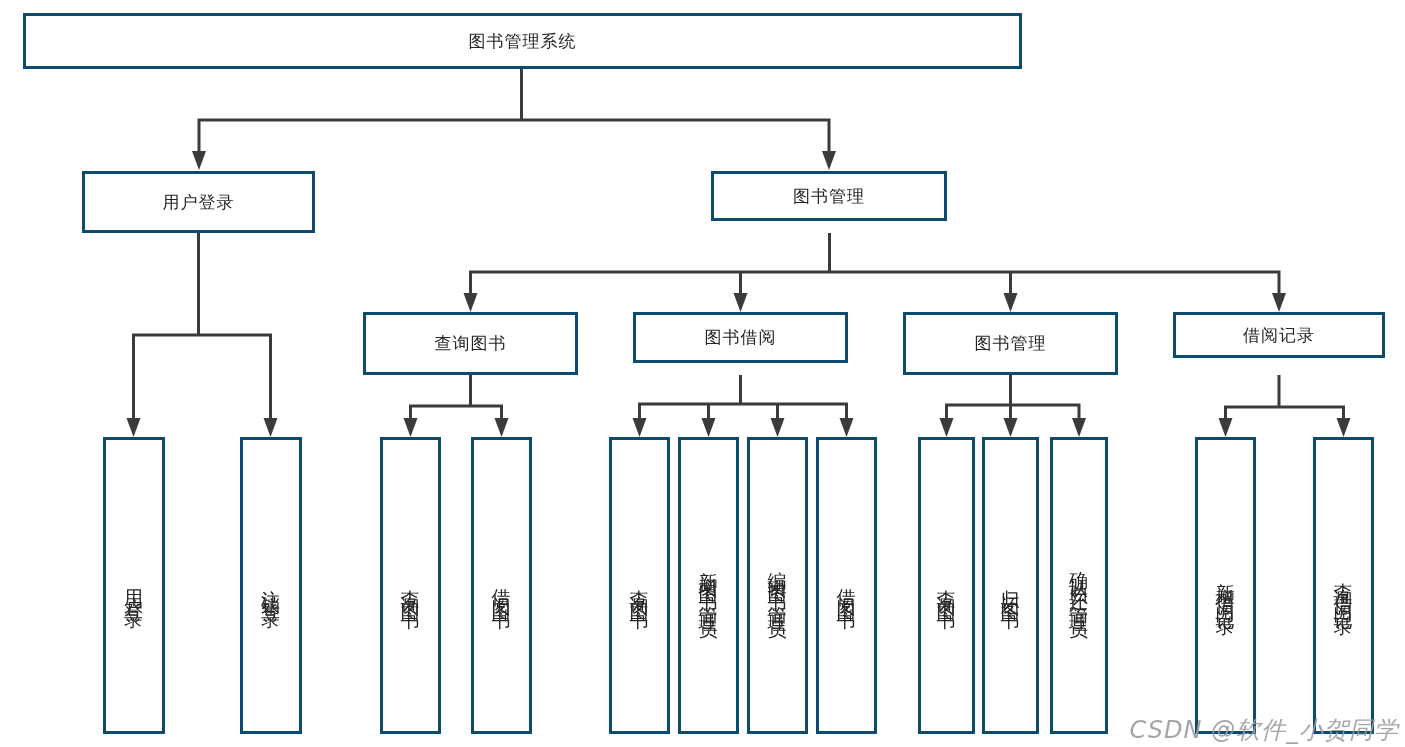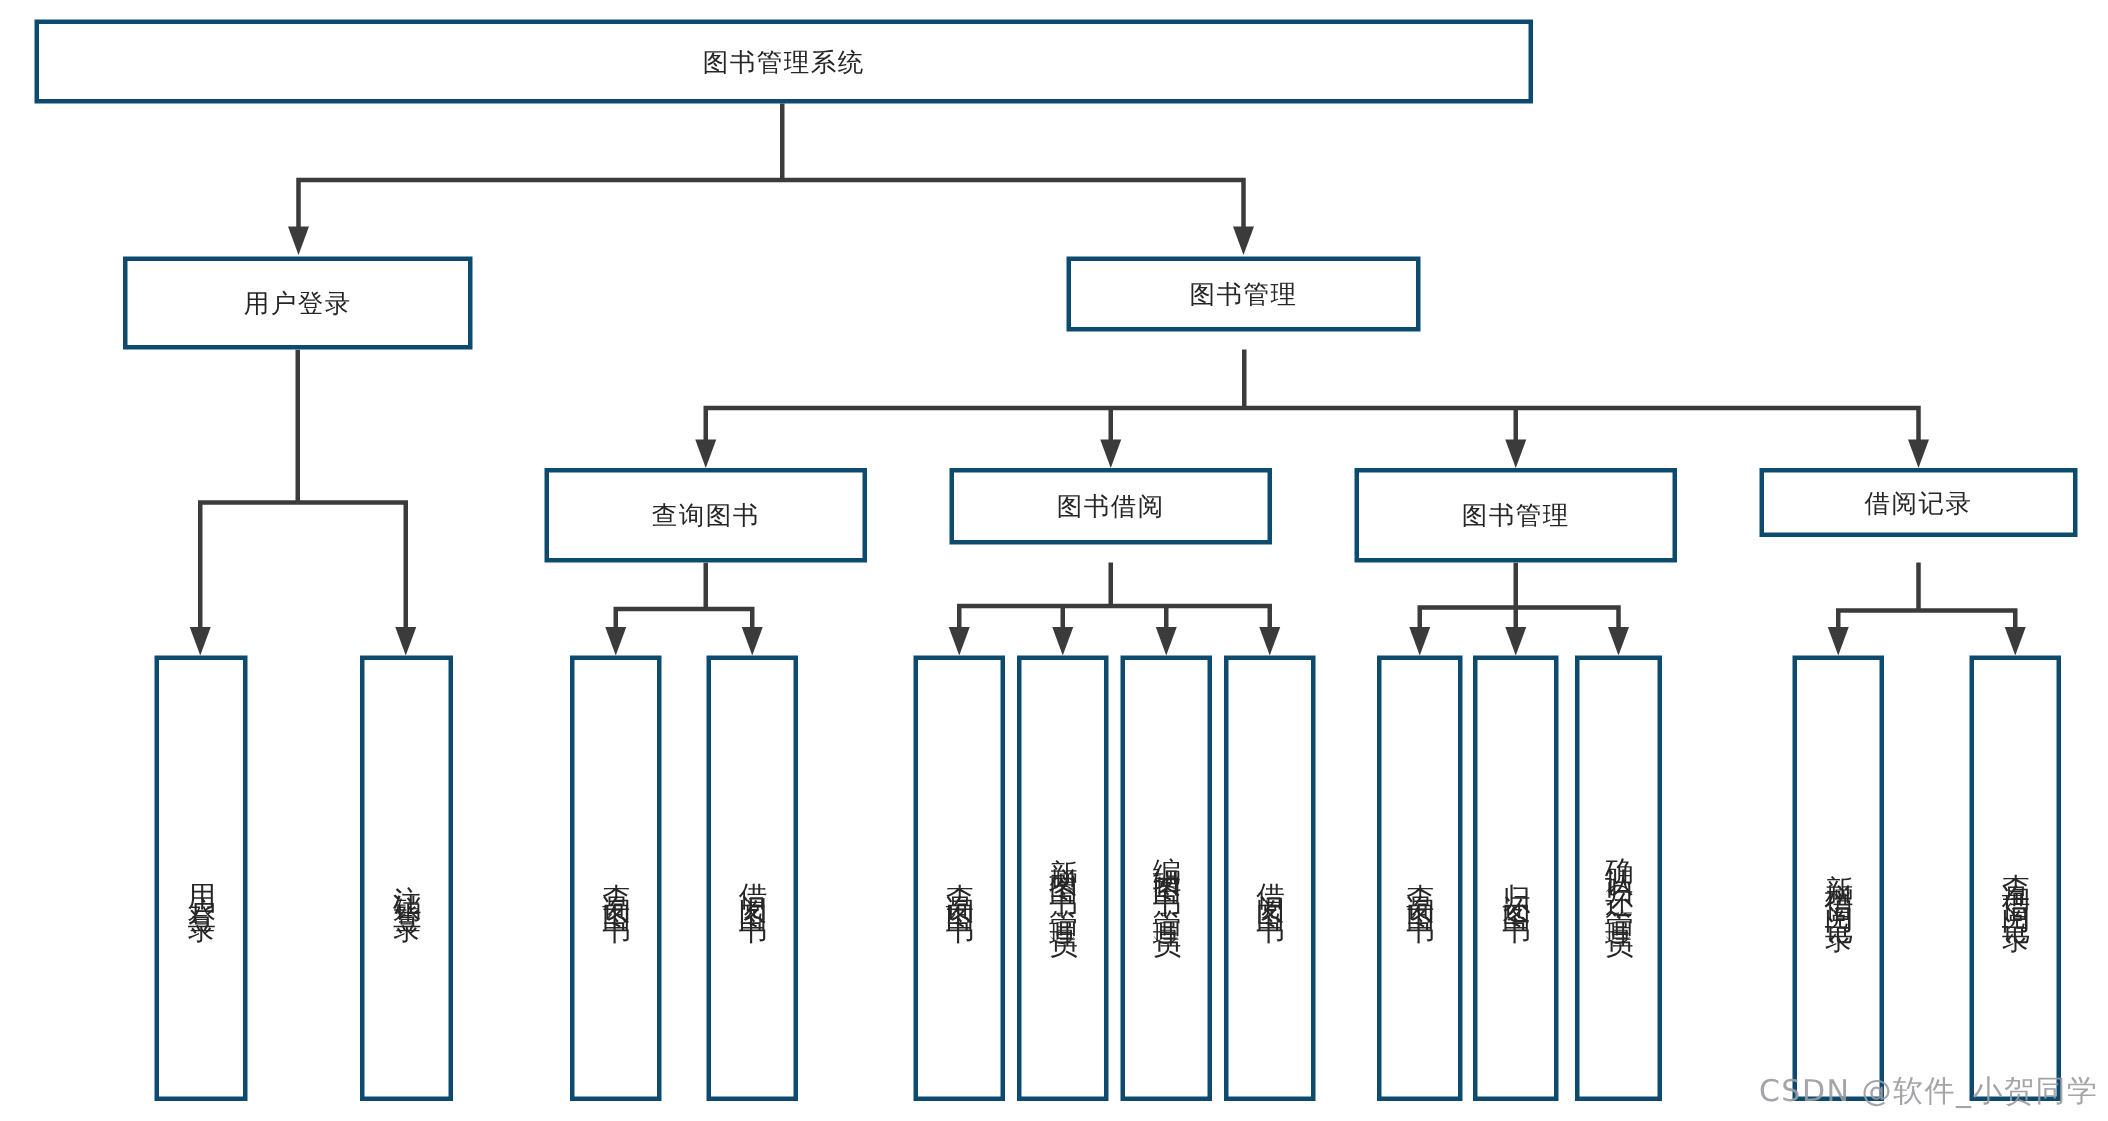--- a/index.html
+++ b/index.html
@@ -26,25 +26,26 @@
     writing-mode:vertical-rl;
     text-orientation:mixed;
     font-size:19px;
     letter-spacing:7px;
     line-height:1;
     padding-top:4px;
   }
   #watermark{
     position:absolute;
     top:714px;right:6px;
-    font-size:20px;
+    font-size:24px;
     color:rgba(154,154,160,0.9);
     letter-spacing:1px;
     z-index:5;
     white-space:nowrap;
+    font-style:italic;
   }
 </style>
 </head>
 <body>
 
 <div id="canvas">
 
   <svg id="wires" viewBox="0 0 1405 747" xmlns="http://www.w3.org/2000/svg">
     <path fill="none" stroke="#3b3b3b" stroke-width="3" d="
       M521.5 68 V120 M197.5 120 H830.5 M199 120 V154 M829 120 V154

